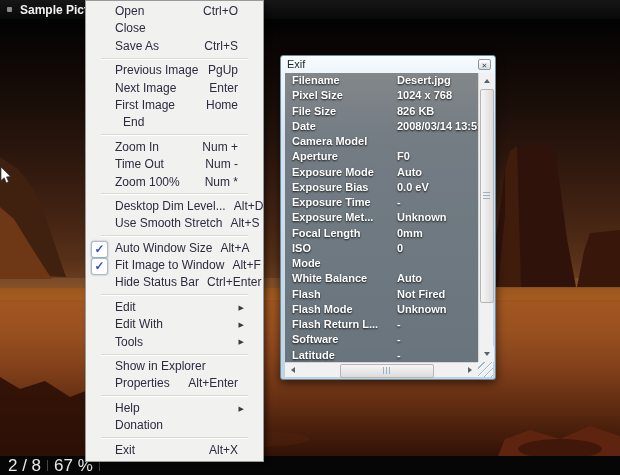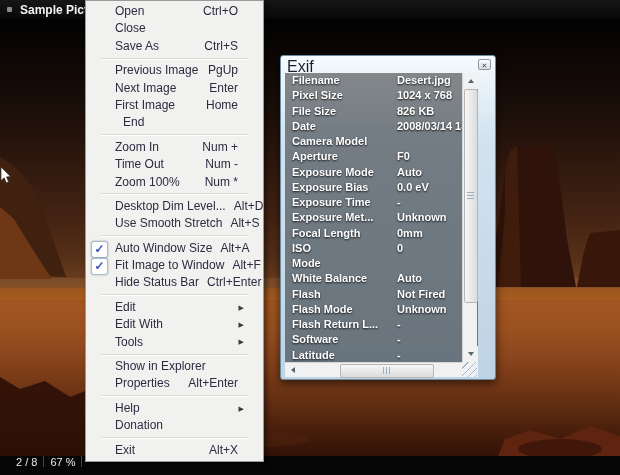--- a/index.html
+++ b/index.html
@@ -5,21 +5,21 @@
   html,body{margin:0;padding:0;background:#000;}
   #stage{position:relative;width:620px;height:475px;background:#000;overflow:hidden;
          font-family:"Liberation Sans",sans-serif;-webkit-font-smoothing:antialiased;}
 
   
   .titlebar{position:absolute;left:0;top:0;width:620px;height:19px;background:linear-gradient(180deg,#161616,#080808);z-index:2;}
   .app-icon{position:absolute;left:7px;top:7px;width:5px;height:5px;background:#8a8a8a;border-radius:1px;}
   .title-text{position:absolute;left:20px;top:3px;font-size:12px;font-weight:bold;color:#f2f2f2;
               width:70px;white-space:nowrap;overflow:hidden;}
   .statusbar{position:absolute;left:0;top:456px;width:620px;height:19px;background:#060606;z-index:6;
-             color:#e8e8e8;font-size:11px;display:flex;align-items:flex-start;padding-left:16px;box-sizing:border-box;}
+             color:#e8e8e8;font-size:17px;display:flex;align-items:center;padding-left:8px;box-sizing:border-box;}
   .sb-sep{display:inline-block;width:1px;height:11px;background:#454545;margin:0 6px;}
 
   
   .photo{position:absolute;left:0;top:19px;width:620px;height:437px;z-index:1;
     background:linear-gradient(180deg,
       #020202 0%, #0d0705 9%, #1c0f09 21%, #2f180e 33%, #432313 45%,
       #573018 55%, #6b3e1f 60%, #8c4b1f 62%, #a25621 65%, #9a5120 71%,
       #85421b 79%, #622d12 88%, #451d0b 95%, #321107 100%);}
   .photo svg{position:absolute;left:0;top:0;}
 
@@ -36,24 +36,24 @@
   .mi-check{position:absolute;left:-9px;top:1px;width:15px;height:15px;background:#fff;
             border:1px solid #a8bdd4;border-radius:3px;color:#3550c0;font-size:12px;line-height:14px;
             text-align:center;font-weight:bold;box-shadow:0 0 2px rgba(0,0,0,.35);}
   .menu-sep{height:0;margin:2.5px 1px;border-top:1px solid #d9d9d5;border-bottom:1px solid #ffffff;}
 
   
   .exif{position:absolute;left:280px;top:55px;width:216px;height:325px;z-index:5;box-sizing:border-box;
         background:linear-gradient(180deg,#f6fbfe 0%,#d3e3f0 25%,#bed3e4 100%);
         border:1px solid #6d8aa0;border-radius:3px;box-shadow:0 3px 10px rgba(0,0,0,.6);}
   .exif-titlebar{position:absolute;left:0;top:0;right:0;height:17px;}
-  .exif-title{position:absolute;left:6px;top:2px;font-size:16px;color:#16222c;text-shadow:0 0 3px #fff;}
+  .exif-title{position:absolute;left:6px;top:2px;font-size:11px;color:#16222c;text-shadow:0 0 3px #fff;}
   .exif-close{position:absolute;right:4px;top:3px;width:13px;height:11px;background:linear-gradient(#fefefe,#d6dde3);
               border:1px solid #8a96a0;border-radius:2px;font-size:7px;line-height:11px;text-align:center;color:#4a4a4a;box-sizing:border-box;}
-  .exif-content{position:absolute;left:4px;top:17px;width:192px;height:304px;}
+  .exif-content{position:absolute;left:4px;top:17px;width:208px;height:304px;}
   .exif-rows{position:absolute;left:0;top:0;width:193px;height:289px;overflow:hidden;
              background:rgba(0,0,0,0.45);}
   .exif-row{height:15.25px;line-height:15.25px;padding-left:7px;font-size:11px;font-weight:bold;color:#fff;
             text-shadow:0 1px 2px rgba(0,0,0,.85);white-space:nowrap;position:relative;}
   .exif-value{position:absolute;left:112px;top:0;text-align:right;}
 
   
   .vscroll{position:absolute;right:0;top:0;width:15px;height:289px;background:#f1f1f1;border-left:1px solid #d5d5d5;box-sizing:border-box;}
   .hscroll{position:absolute;left:0;bottom:0;width:193px;height:15px;background:#f1f1f1;border-top:1px solid #d5d5d5;box-sizing:border-box;}
   .sc-btn{position:absolute;background:#f1f1f1;display:flex;align-items:center;justify-content:center;}

